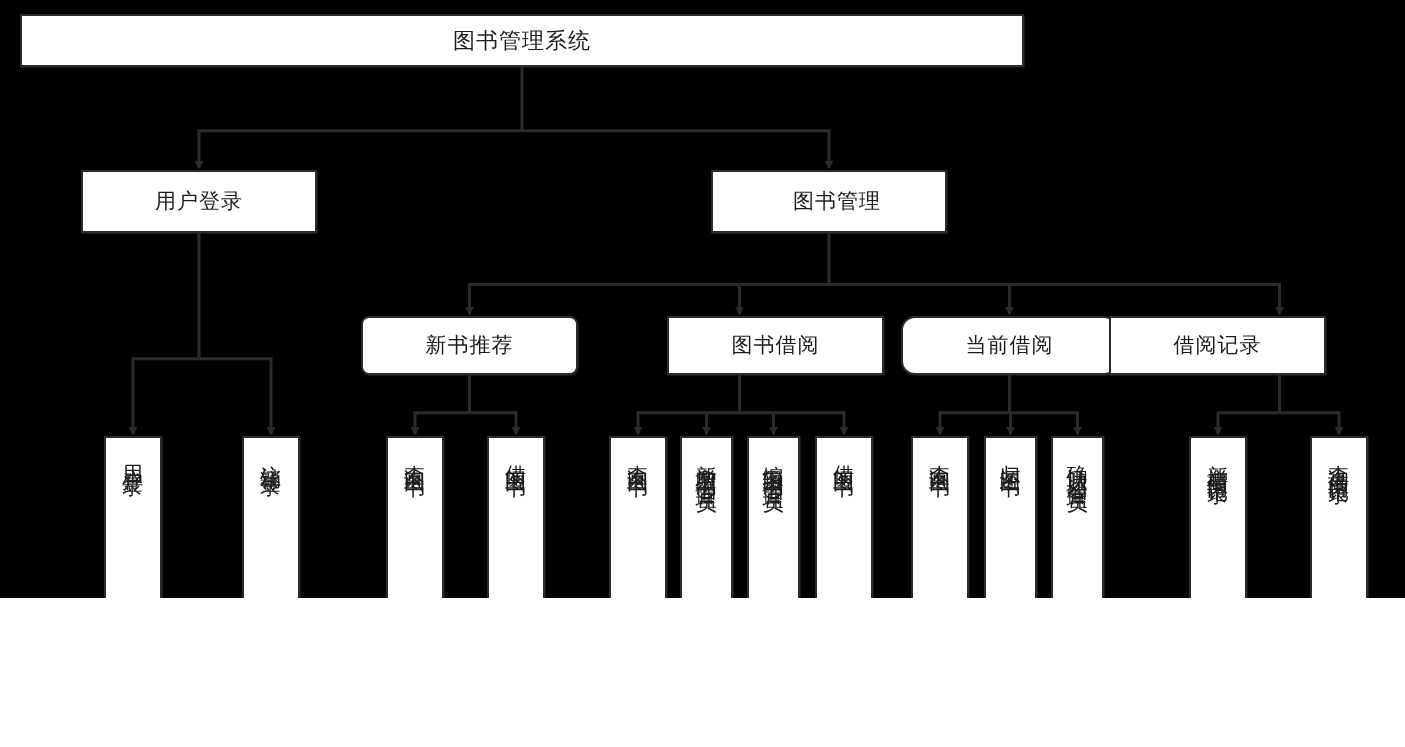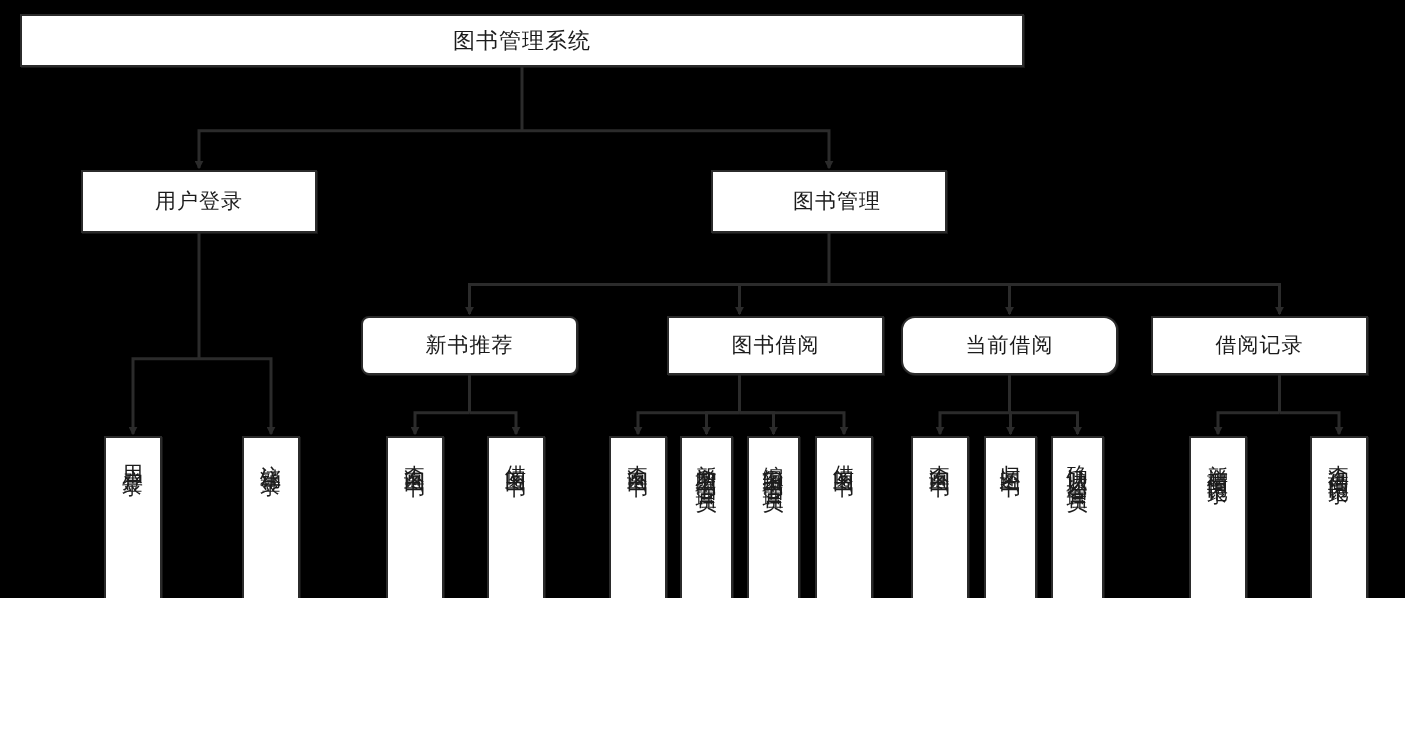--- a/index.html
+++ b/index.html
@@ -121,21 +121,21 @@
       </div>
       <div class="node" style="left: 361px; top: 316px; width: 217px; height: 59px; border-radius: 8px;">
         <span class="node-label">新书推荐</span>
       </div>
       <div class="node" style="left: 631px; top: 316px; width: 217px; height: 59px; margin-left: 36px;">
         <span class="node-label">图书借阅</span>
       </div>
       <div class="node" style="left: 901px; top: 316px; width: 217px; height: 59px; border-radius: 14px;">
         <span class="node-label">当前借阅</span>
       </div>
-      <div class="node" style="left: 1151px; top: 316px; width: 217px; height: 59px; justify-content: center;">
+      <div class="node" style="left: 1109px; top: 316px; width: 217px; height: 59px; justify-content: center;">
         <span class="node-label">借阅记录</span>
       </div>
       <div class="node vert" style="left: 104px; top: 436px; width: 58px; height: 299px;">
         <span class="node-label">用户登录</span>
       </div>
       <div class="node vert" style="left: 242px; top: 436px; width: 58px; height: 299px;">
         <span class="node-label">注销登录</span>
       </div>
       <div class="node vert" style="left: 386px; top: 436px; width: 58px; height: 299px;">
         <span class="node-label">查询图书</span>

